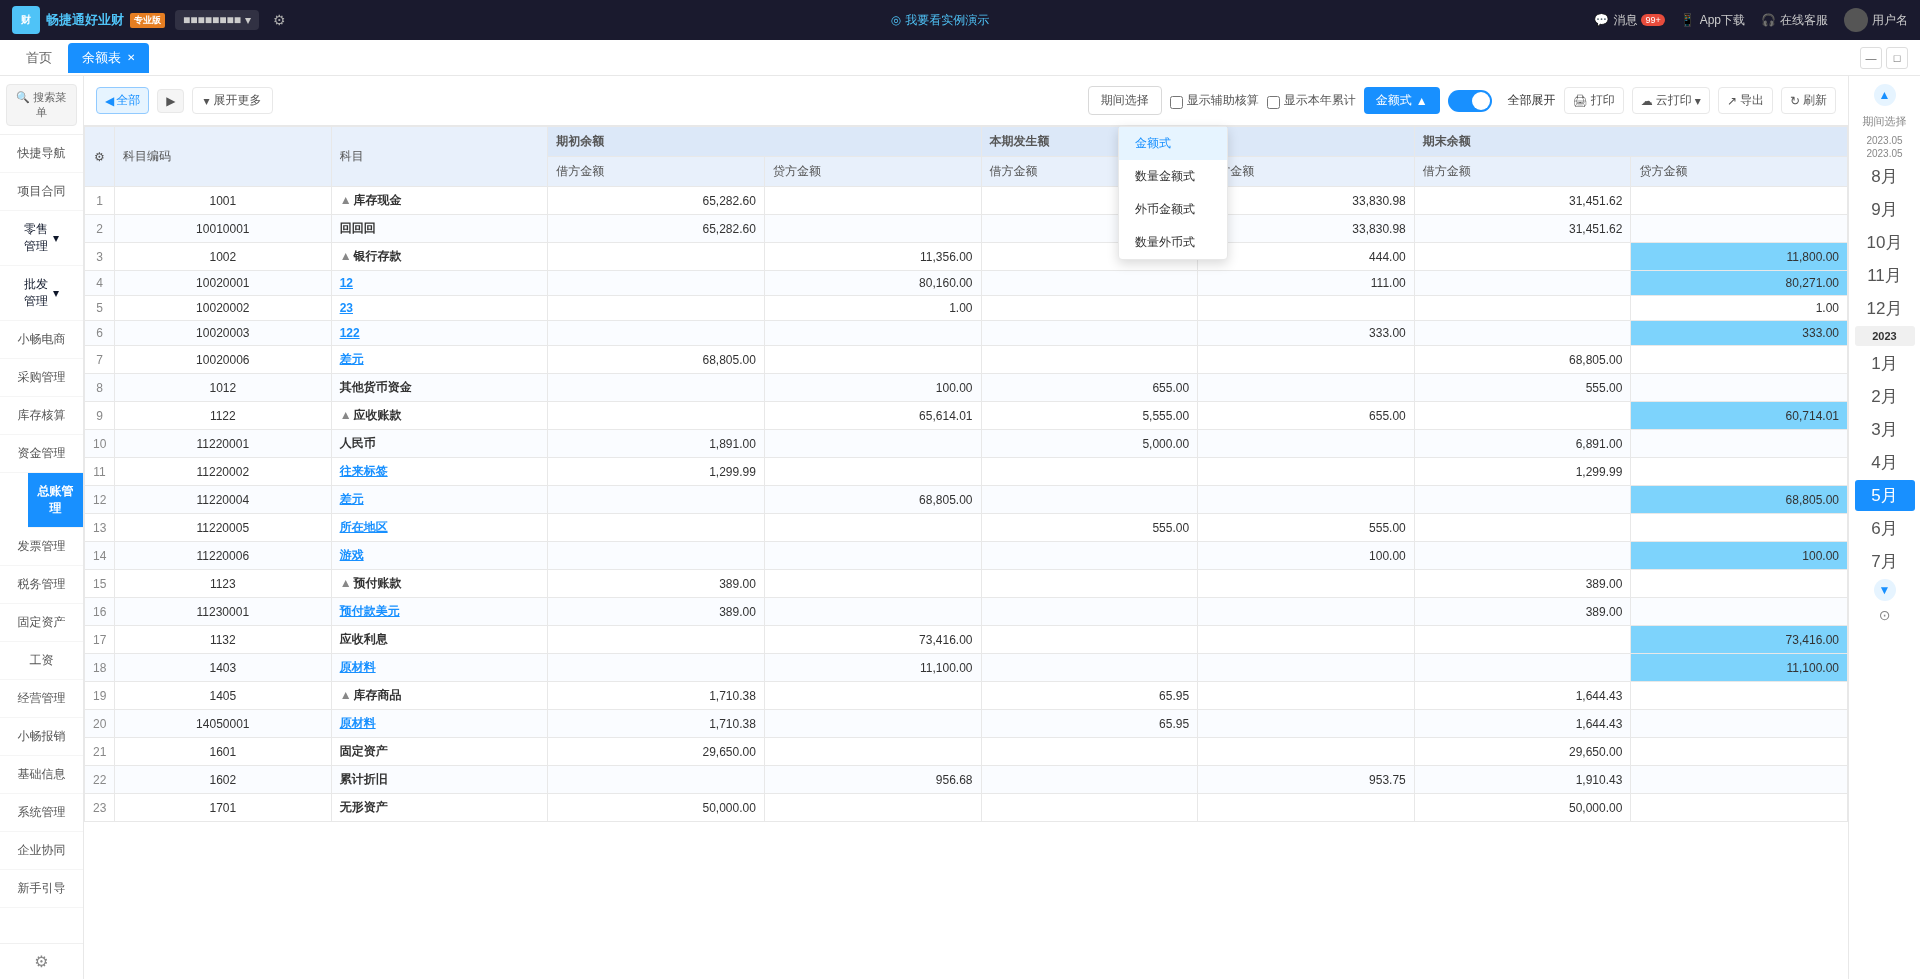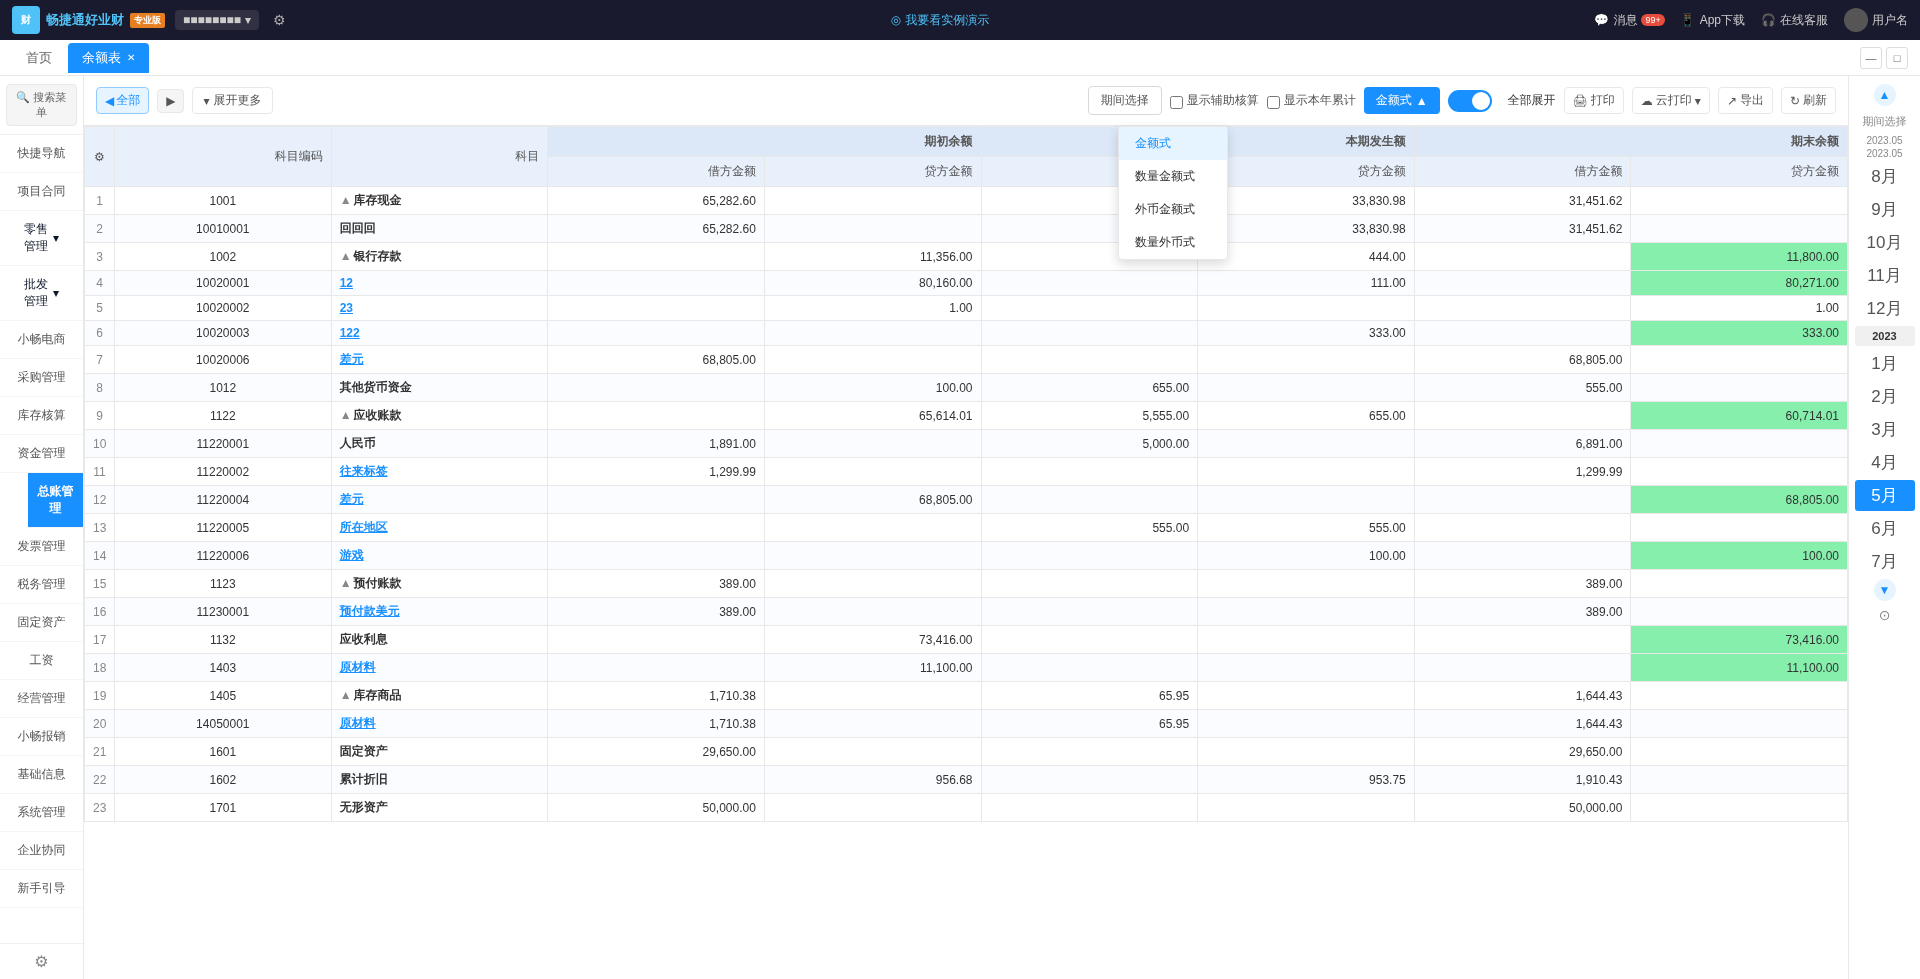--- a/index.html
+++ b/index.html
@@ -57,28 +57,28 @@
     .amount-btn { padding: 5px 12px; background: #1890ff; color: #fff; border: none; border-radius: 4px; cursor: pointer; font-size: 12px; display: flex; align-items: center; gap: 4px; position: relative; }
     .toggle-switch { display: flex; align-items: center; gap: 16px; }
     .switch { width: 44px; height: 22px; background: #1890ff; border-radius: 11px; position: relative; cursor: pointer; }
     .switch::after { content: ''; position: absolute; width: 18px; height: 18px; background: #fff; border-radius: 50%; top: 2px; right: 2px; }
     .icon-btn { display: flex; align-items: center; gap: 3px; padding: 4px 8px; cursor: pointer; font-size: 12px; color: #555; border: 1px solid #e8e8e8; border-radius: 4px; background: #fff; }
 
     
     .table-container { flex: 1; overflow-y: auto; overflow-x: auto; background: #fff; position: relative; }
     table { width: 100%; border-collapse: collapse; font-size: 12px; table-layout: fixed; }
     thead tr { background: #e8f0fb; }
-    th { border: 1px solid #e8e8e8; padding: 6px 8px; text-align: right; font-weight: normal; color: #555; white-space: nowrap; position: sticky; top: 0; background: #e8f0fb; z-index: 10; }
+    th { border: 1px solid #e8e8e8; padding: 6px 8px; text-align: left; font-weight: normal; color: #555; white-space: nowrap; position: sticky; top: 0; background: #e8f0fb; z-index: 10; }
     th.group { background: #dce8f8; font-weight: bold; }
     td { border: 1px solid #e8e8e8; padding: 5px 8px; text-align: right; color: #333; white-space: nowrap; }
     td.text-left { text-align: left; }
     td.text-center { text-align: center; }
     tr.odd { background: #fff; }
     tr.even { background: #fafcff; }
-    td.highlighted { background: #86efac; color: #333; }
+    td.highlighted { background: #7dd3fc; color: #333; }
     td.bold-link { color: #333; font-weight: bold; }
     td a { color: #1890ff; text-decoration: underline; }
     .settings-icon-cell { width: 30px; text-align: center; }
     .row-num { text-align: center; color: #888; }
 
     
     .dropdown-menu { position: absolute; background: #fff; border: 1px solid #e8e8e8; border-radius: 4px; box-shadow: 0 4px 12px rgba(0,0,0,0.15); z-index: 100; min-width: 110px; top: 50px; right: 620px; }
     .dropdown-item { padding: 8px 16px; cursor: pointer; font-size: 12px; color: #333; }
     .dropdown-item.active { color: #1890ff; background: #e6f4ff; }
 

